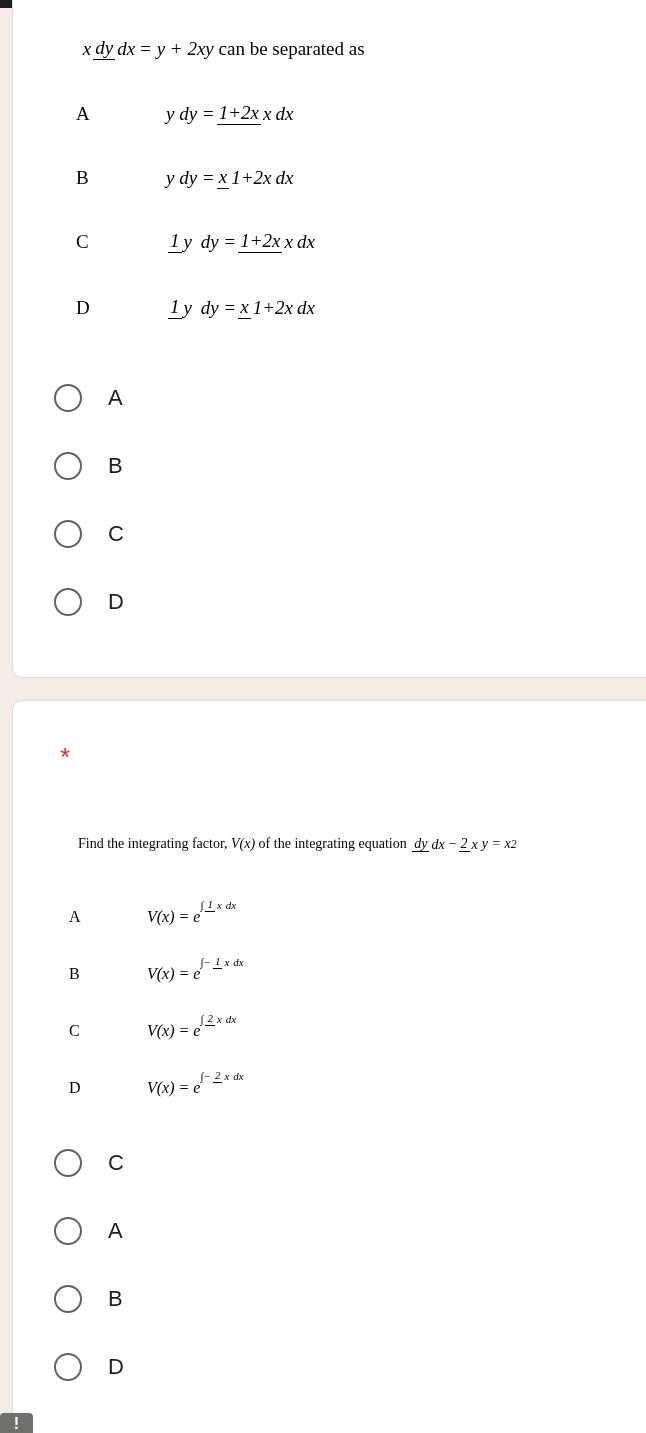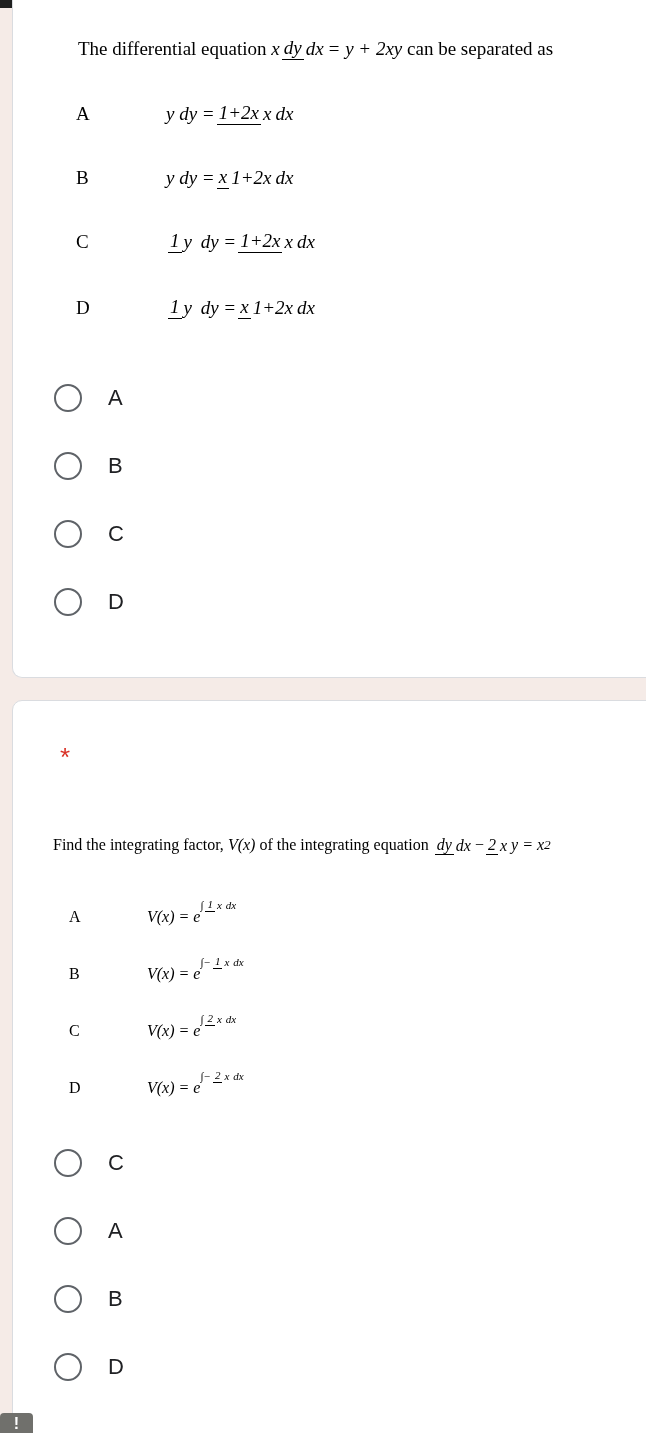--- a/index.html
+++ b/index.html
@@ -42,21 +42,21 @@
 </style>
 </head>
 <body>
 
 <div class="topbar"></div>
 
 <div class="card card1"></div>
 <div class="card card2"></div>
 
 <div class="q-text" style="left:78px; top:38px;">
-  <span>The differential equation</span>&nbsp;
+  &nbsp;
   <span class="math">x</span>
   <span class="frac math">
     <span class="num">dy</span>
     <span class="den">dx</span>
   </span>
   <span class="math">= y + 2xy</span>&nbsp;
   <span>can be separated as</span>
 </div>
 
 <div class="opt-row" style="left:76px; top:103px;">
@@ -116,21 +116,21 @@
     <span class="radio"></span>
     <span class="radio-label">C</span>
   </div>
 <div class="radio-row" style="top:584px;">
     <span class="radio"></span>
     <span class="radio-label">D</span>
   </div>
 
 <div class="asterisk">*</div>
 
-<div class="q-text" style="left:53px; top:836px; font-size:16px;justify-content:flex-end;">
+<div class="q-text" style="left:78px; top:836px; font-size:14px;justify-content:flex-end;">
   <span>Find the integrating factor,</span>&nbsp;
   <span class="math">V(x)</span>&nbsp;
   <span>of the integrating equation</span>&nbsp;
   <span class="frac math">
       <span class="num">dy</span>
       <span class="den">dx</span>
     </span>
   <span>−</span>
   <span class="frac math">
       <span class="num">2</span>

